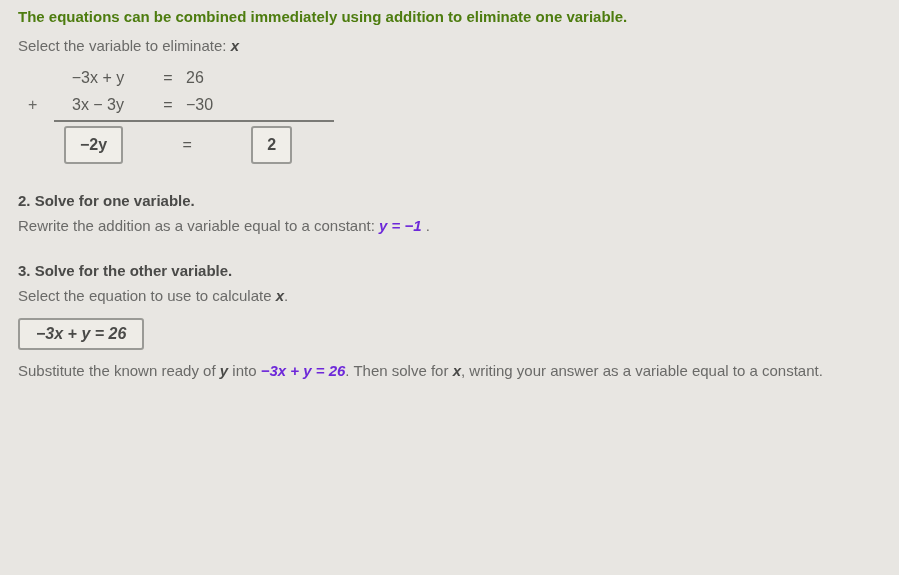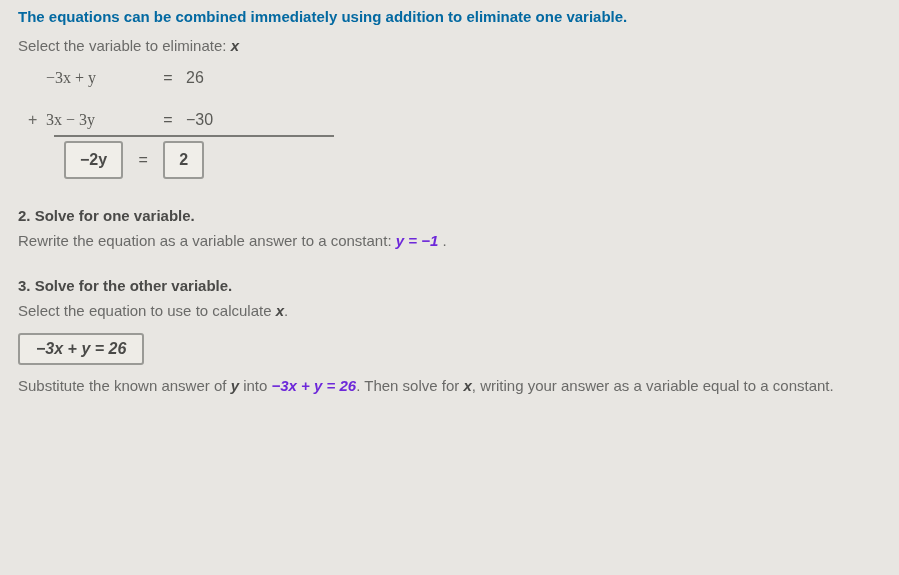--- a/index.html
+++ b/index.html
@@ -20,21 +20,21 @@
       margin-bottom: 28px;
     }
     .instruction {
       font-size: 15px;
       color: #6a6a68;
       margin-bottom: 4px;
     }
     .bold-answer {
       font-size: 15px;
       font-weight: bold;
-      color: #0369a1;
+      color: #4d7c0f;
       margin-bottom: 12px;
     }
     .sub-instruction {
       font-size: 15px;
       color: #6a6a68;
       margin-bottom: 10px;
     }
     .var-highlight {
       font-style: italic;
       font-weight: bold;
@@ -45,36 +45,34 @@
       font-size: 16px;
       color: #5a5a56;
       line-height: 1.7;
     }
     .eq-row {
       display: flex;
       align-items: center;
     }
     .eq-left {
       width: 110px;
-      text-align: left;
+      text-align: center;
       padding-right: 6px;
-      font-family: Liberation Serif, serif;
     }
     .eq-eq {
       width: 24px;
       text-align: center;
     }
     .eq-right {
       width: 60px;
       text-align: left;
       padding-left: 6px;
     }
     .eq-plus {
       position: relative;
-      margin-top: 15px;
     }
     .eq-plus::before {
       content: "+";
       position: absolute;
       left: -18px;
       color: #6a6a66;
     }
     .hr-line {
       border: none;
       border-top: 2px solid #7a7a76;
@@ -87,20 +85,21 @@
       background: #f0eee9;
       padding: 3px 14px;
       border-radius: 3px;
       font-weight: bold;
       color: #4a4a48;
     }
     .result-row {
       display: flex;
       align-items: center;
       margin-top: 4px;
+      gap: 44px;
     }
     .result-row .eq-left-box {
       margin-left: 18px;
     }
     .result-row .eq-eq {
       margin: 0 8px;
     }
     .step-heading {
       font-size: 15px;
       font-weight: bold;
@@ -156,26 +155,26 @@
       <span class="result-box eq-left-box">−2y</span>
       <span class="eq-eq">=</span>
       <span class="result-box">2</span>
     </div>
   </div>
 </div>
 
 <div class="section">
   <div class="step-heading">2. Solve for one variable.</div>
   <div class="sub-instruction">
-    <span>Rewrite the equation as a variable answer to a constant: </span><span class="math-expr">y = −1</span><span> .</span>
+    <span>Rewrite the addition as a variable equal to a constant: </span><span class="math-expr">y = −1</span><span> .</span>
   </div>
 </div>
 
 <div class="section">
   <div class="step-heading">3. Solve for the other variable.</div>
   <div class="sub-instruction">
     <span>Select the equation to use to calculate </span><span class="var-highlight">x</span><span>.</span>
   </div>
   <div class="select-box">−3x + y = 26</div>
   <div class="final-text">
-    <span>Substitute the known answer of </span><span class="var-highlight">y</span><span> into </span><span class="math-expr">−3x + y = 26</span><span>. Then solve for </span><span class="var-highlight">x</span><span>, writing your answer as a variable equal to a constant.</span>
+    <span>Substitute the known ready of </span><span class="var-highlight">y</span><span> into </span><span class="math-expr">−3x + y = 26</span><span>. Then solve for </span><span class="var-highlight">x</span><span>, writing your answer as a variable equal to a constant.</span>
   </div>
 </div>
 
 </body></html>

